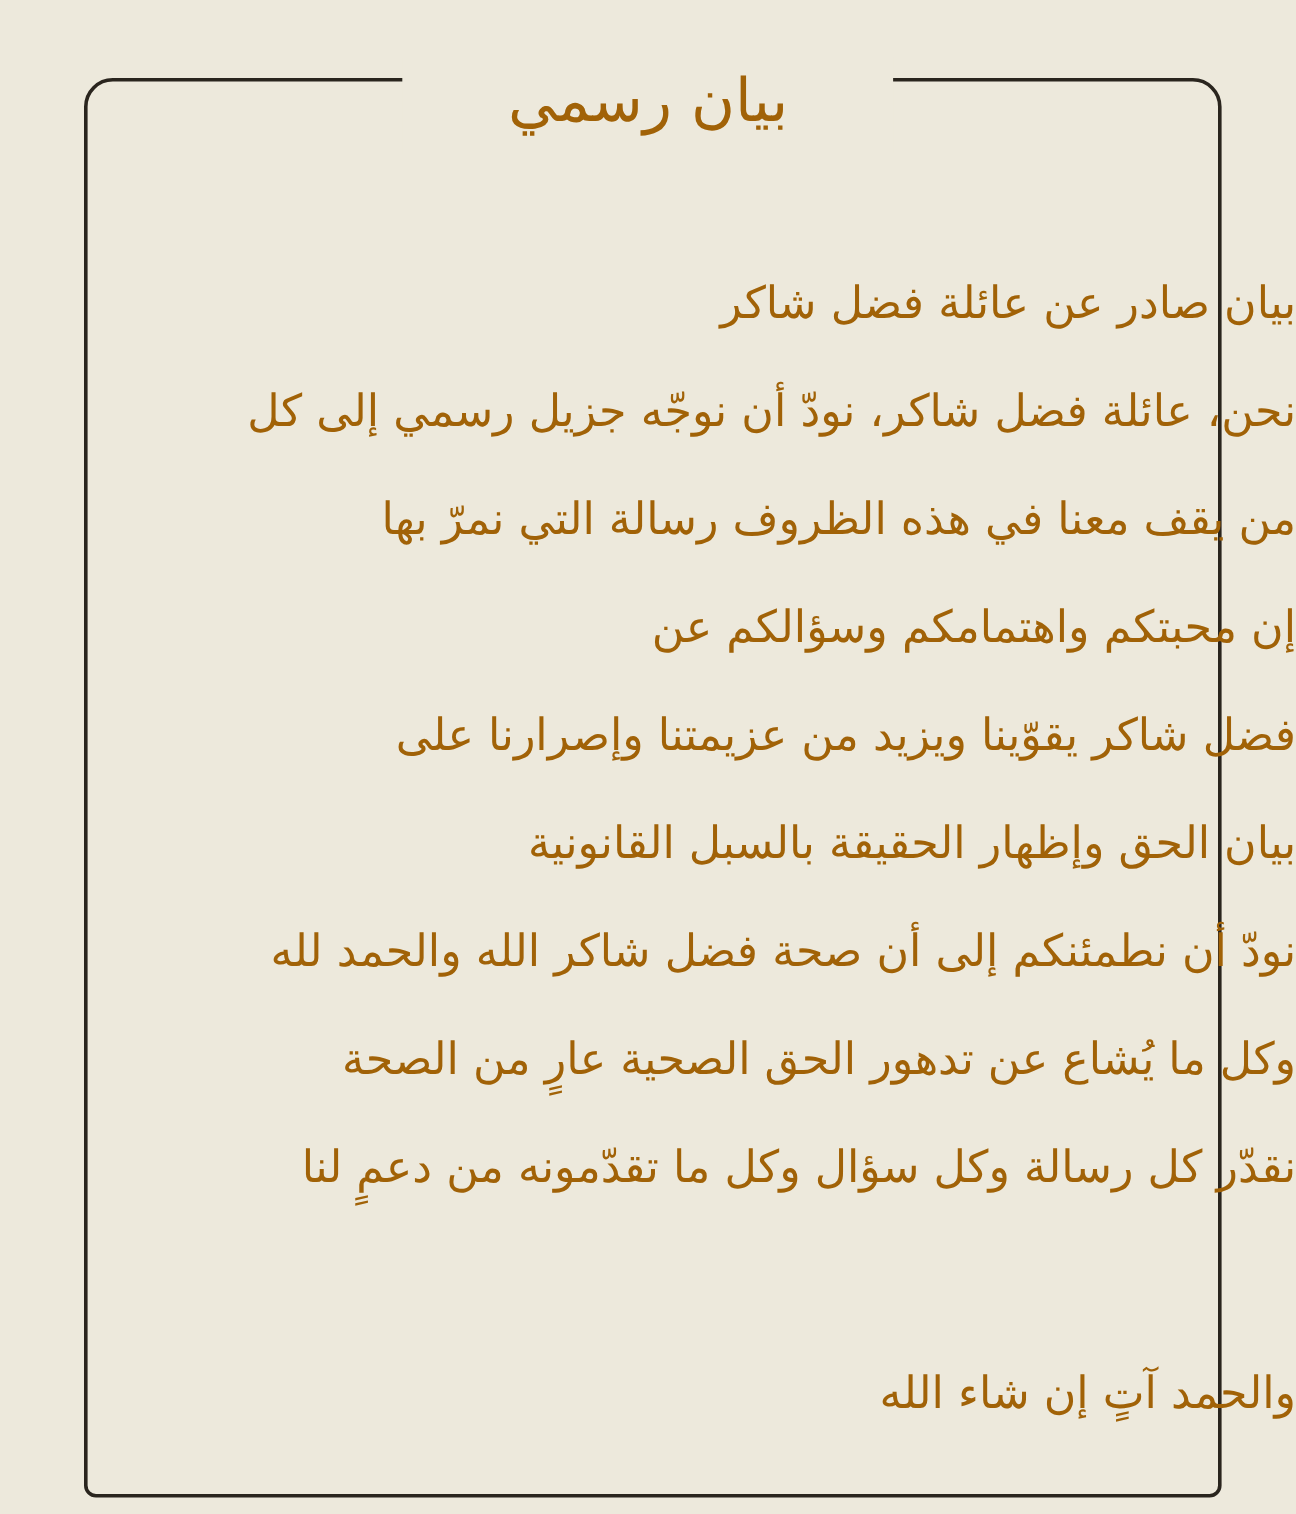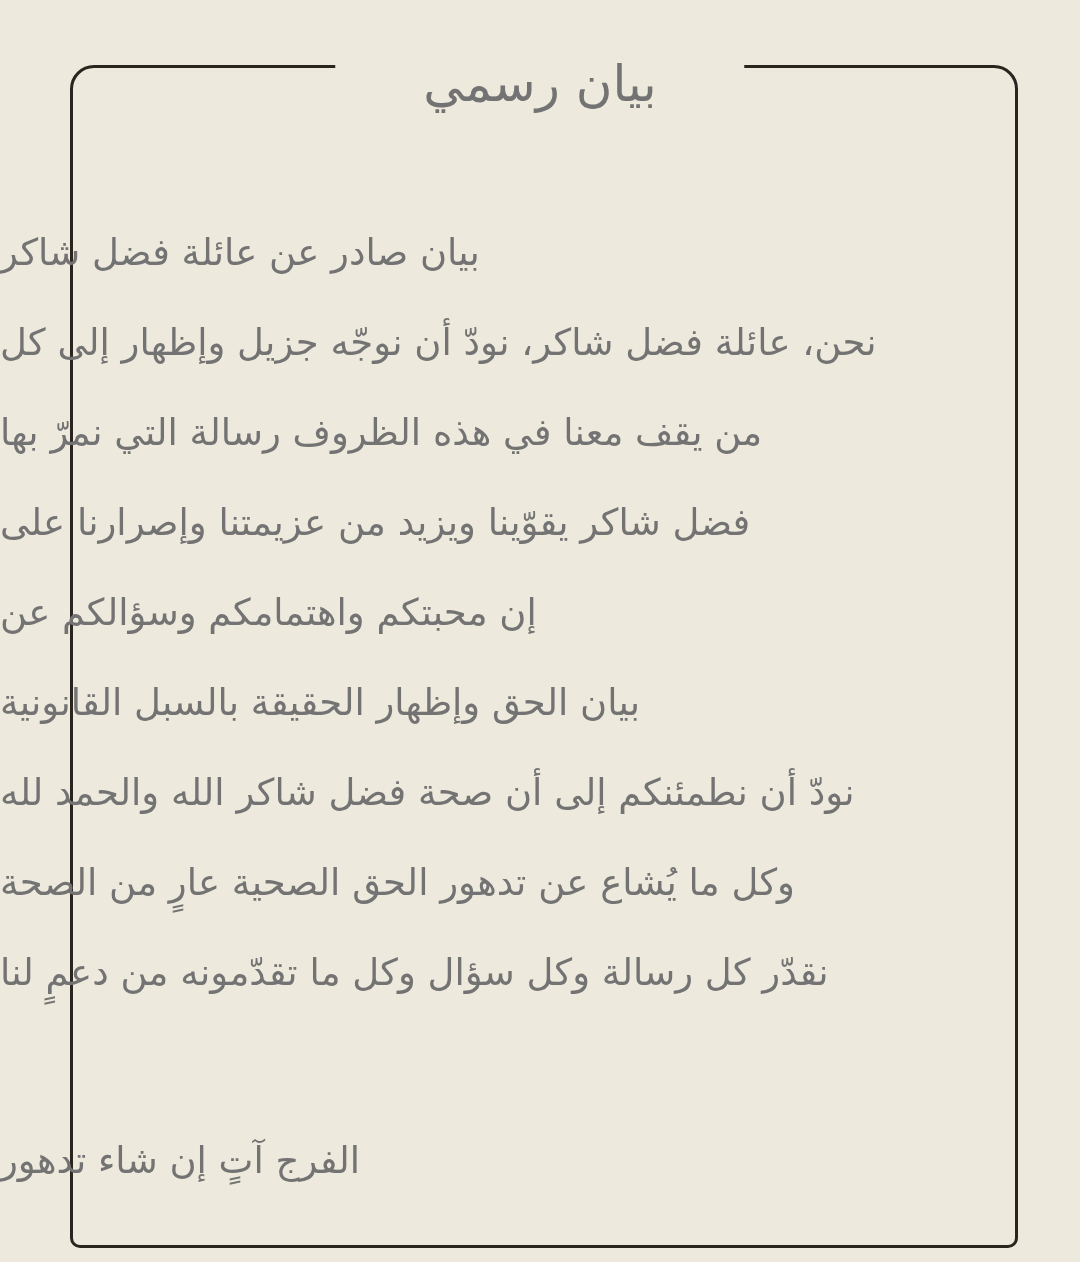--- a/index.html
+++ b/index.html
@@ -7,21 +7,21 @@
     padding: 0;
   }
   .page {
     position: relative;
     width: 1080px;
     height: 1262px;
     background: #EDE9DC;
     font-family: "DejaVu Sans", sans-serif;
     direction: rtl;
     overflow: hidden;
-    color: #737373;
+    color: #a16207;
   }
   .frame {
     position: absolute;
     left: 70px;
     top: 65px;
     width: 948px;
     height: 1183px;
     border: 3px solid #2A251E;
     border-radius: 24px 24px 10px 10px;
     box-sizing: border-box;
@@ -37,21 +37,21 @@
     line-height: 60px;
     white-space: nowrap;
     z-index: 2;
     font-weight: 500;
   }
   .content {
     position: absolute;
     top: 208px;
     left: 0;
     width: 100%;
-    text-align: left;
+    text-align: right;
     z-index: 1;
   }
   .line {
     font-size: 37px;
     line-height: 90px;
     white-space: nowrap;
   }
   .footer-line {
     font-size: 37px;
     line-height: 90px;
@@ -62,23 +62,23 @@
 </head>
 <body>
 
 <div class="page">
   <div class="frame"></div>
 
   <div class="title">بيان رسمي</div>
 
   <div class="content">
     <div class="line">بيان صادر عن عائلة فضل شاكر</div>
-    <div class="line">نحن، عائلة فضل شاكر، نودّ أن نوجّه جزيل وإظهار إلى كل</div>
+    <div class="line">نحن، عائلة فضل شاكر، نودّ أن نوجّه جزيل رسمي إلى كل</div>
     <div class="line">من يقف معنا في هذه الظروف رسالة التي نمرّ بها</div>
+    <div class="line">إن محبتكم واهتمامكم وسؤالكم عن</div>
     <div class="line">فضل شاكر يقوّينا ويزيد من عزيمتنا وإصرارنا على</div>
-    <div class="line">إن محبتكم واهتمامكم وسؤالكم عن</div>
     <div class="line">بيان الحق وإظهار الحقيقة بالسبل القانونية</div>
     <div class="line">نودّ أن نطمئنكم إلى أن صحة فضل شاكر الله والحمد لله</div>
     <div class="line">وكل ما يُشاع عن تدهور الحق الصحية عارٍ من الصحة</div>
     <div class="line">نقدّر كل رسالة وكل سؤال وكل ما تقدّمونه من دعمٍ لنا</div>
-    <div class="footer-line">الفرج آتٍ إن شاء تدهور</div>
+    <div class="footer-line">والحمد آتٍ إن شاء الله</div>
   </div>
 </div>
 
 </body></html>

